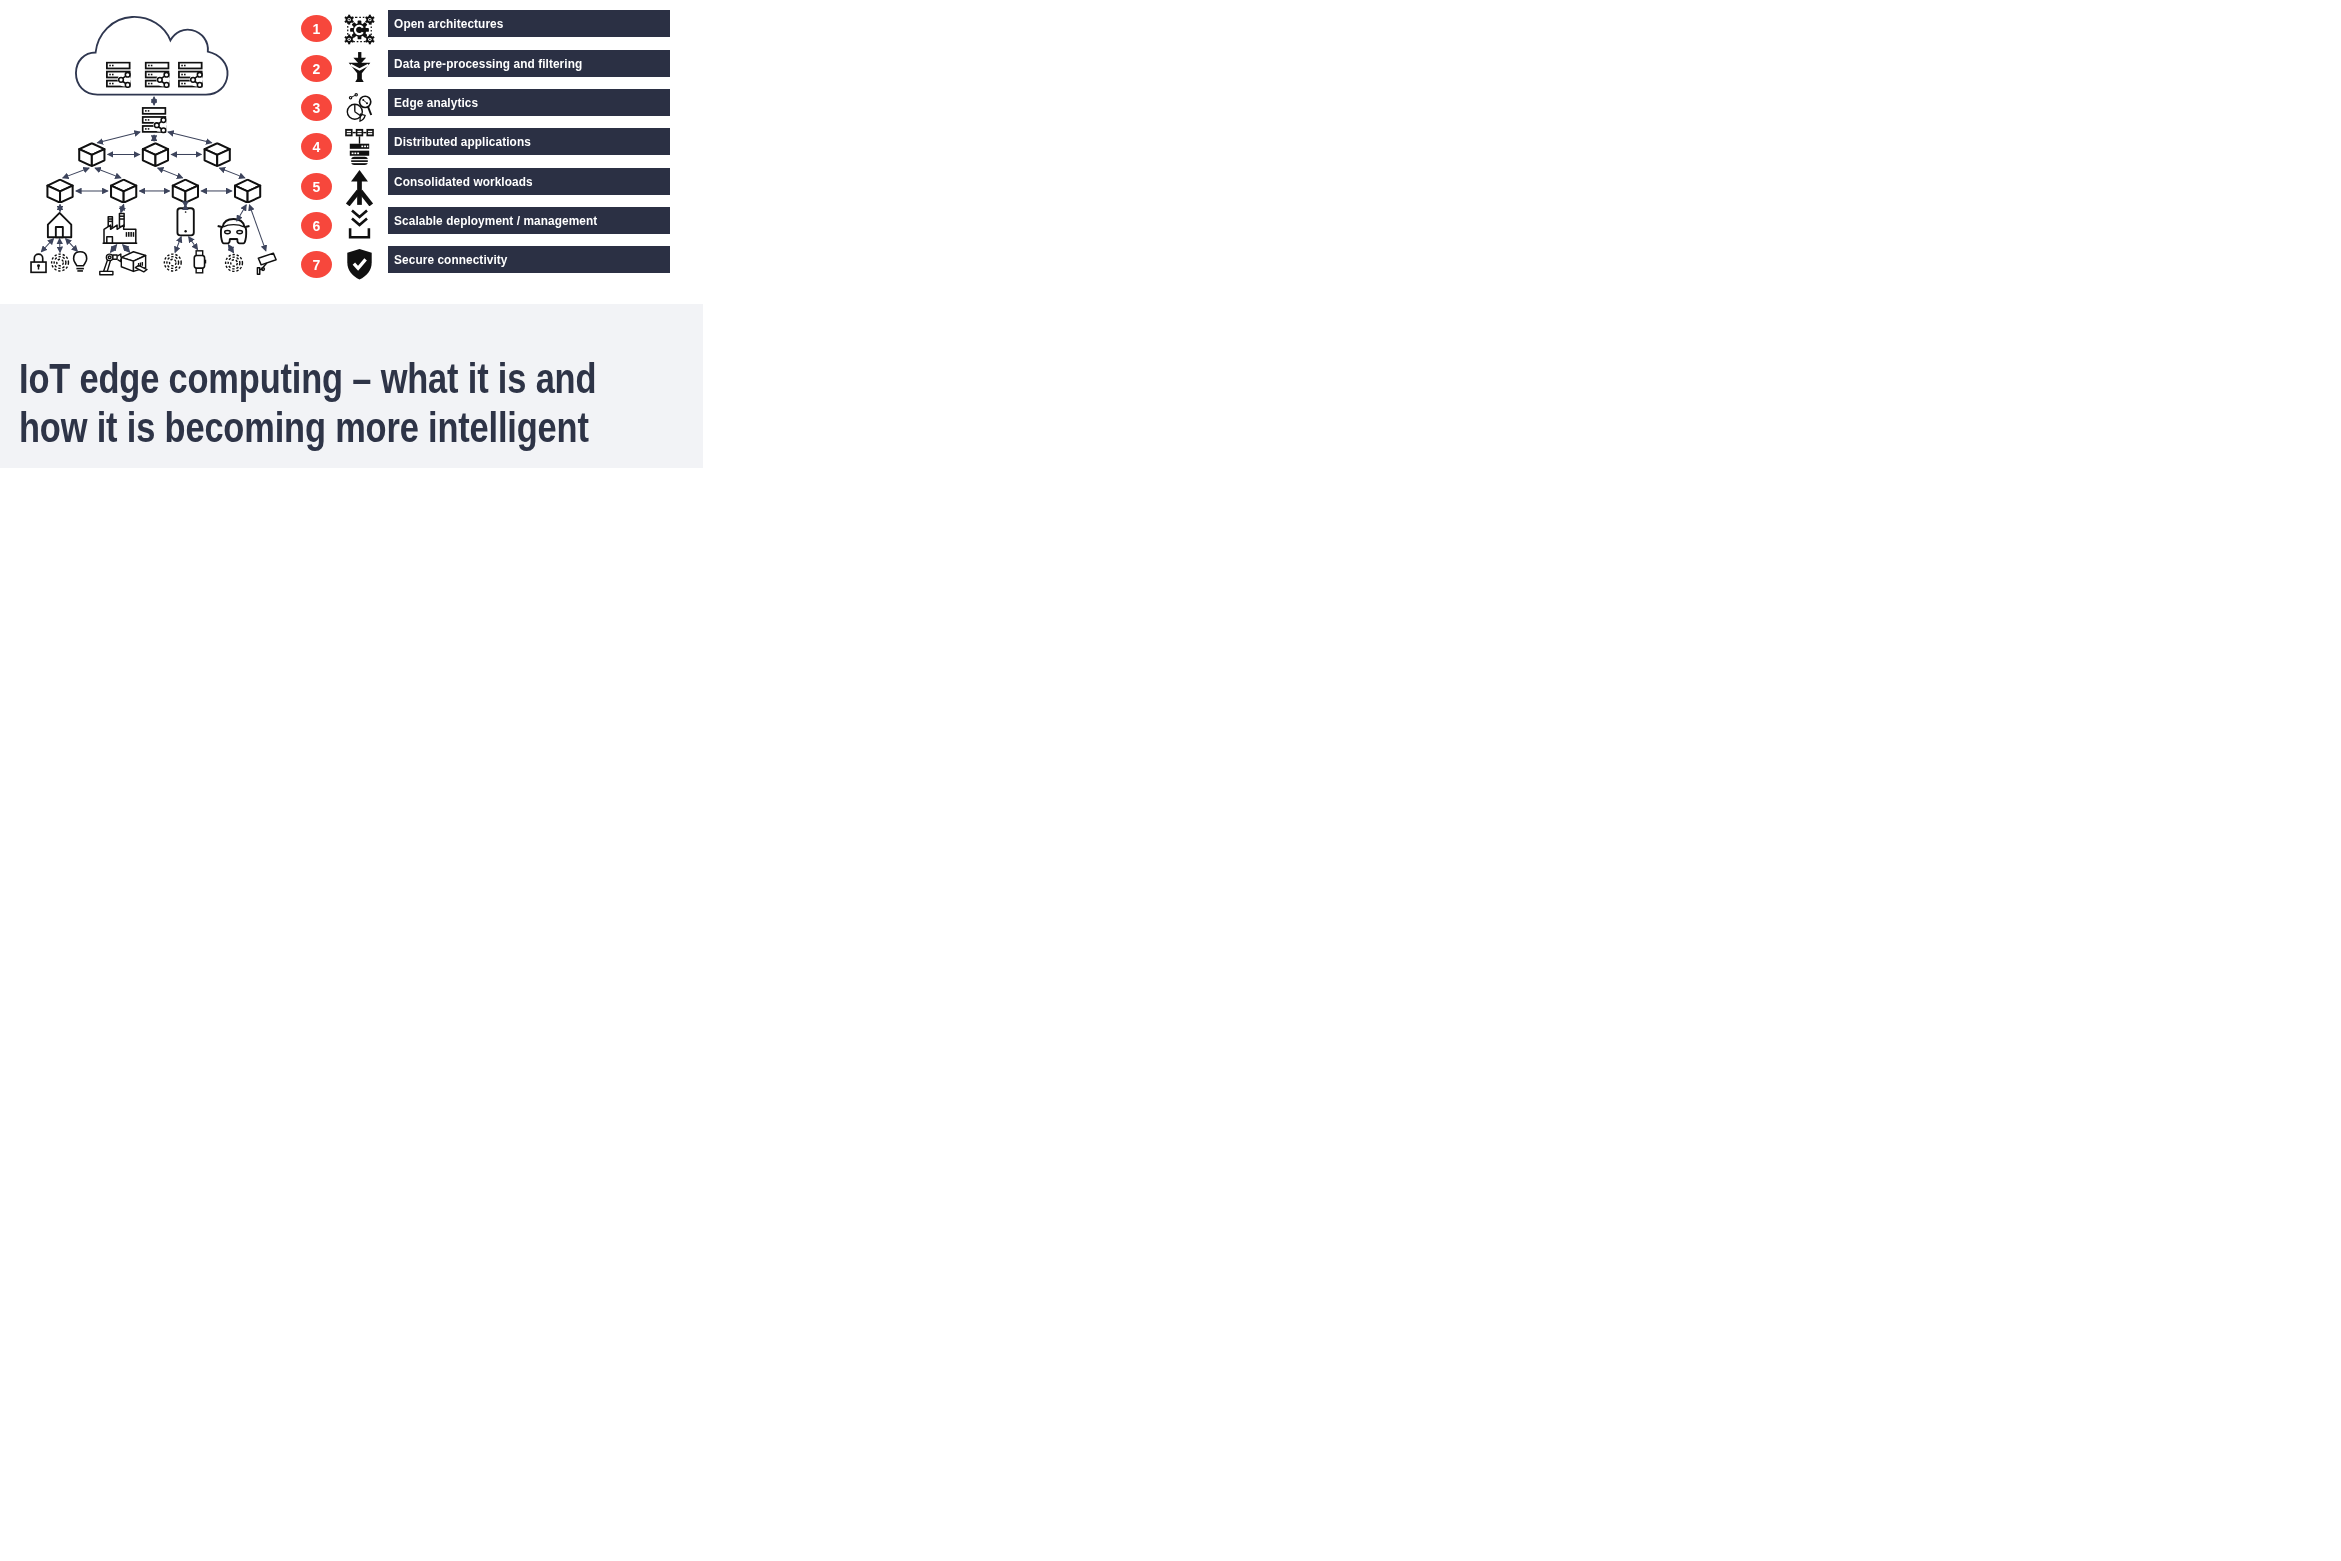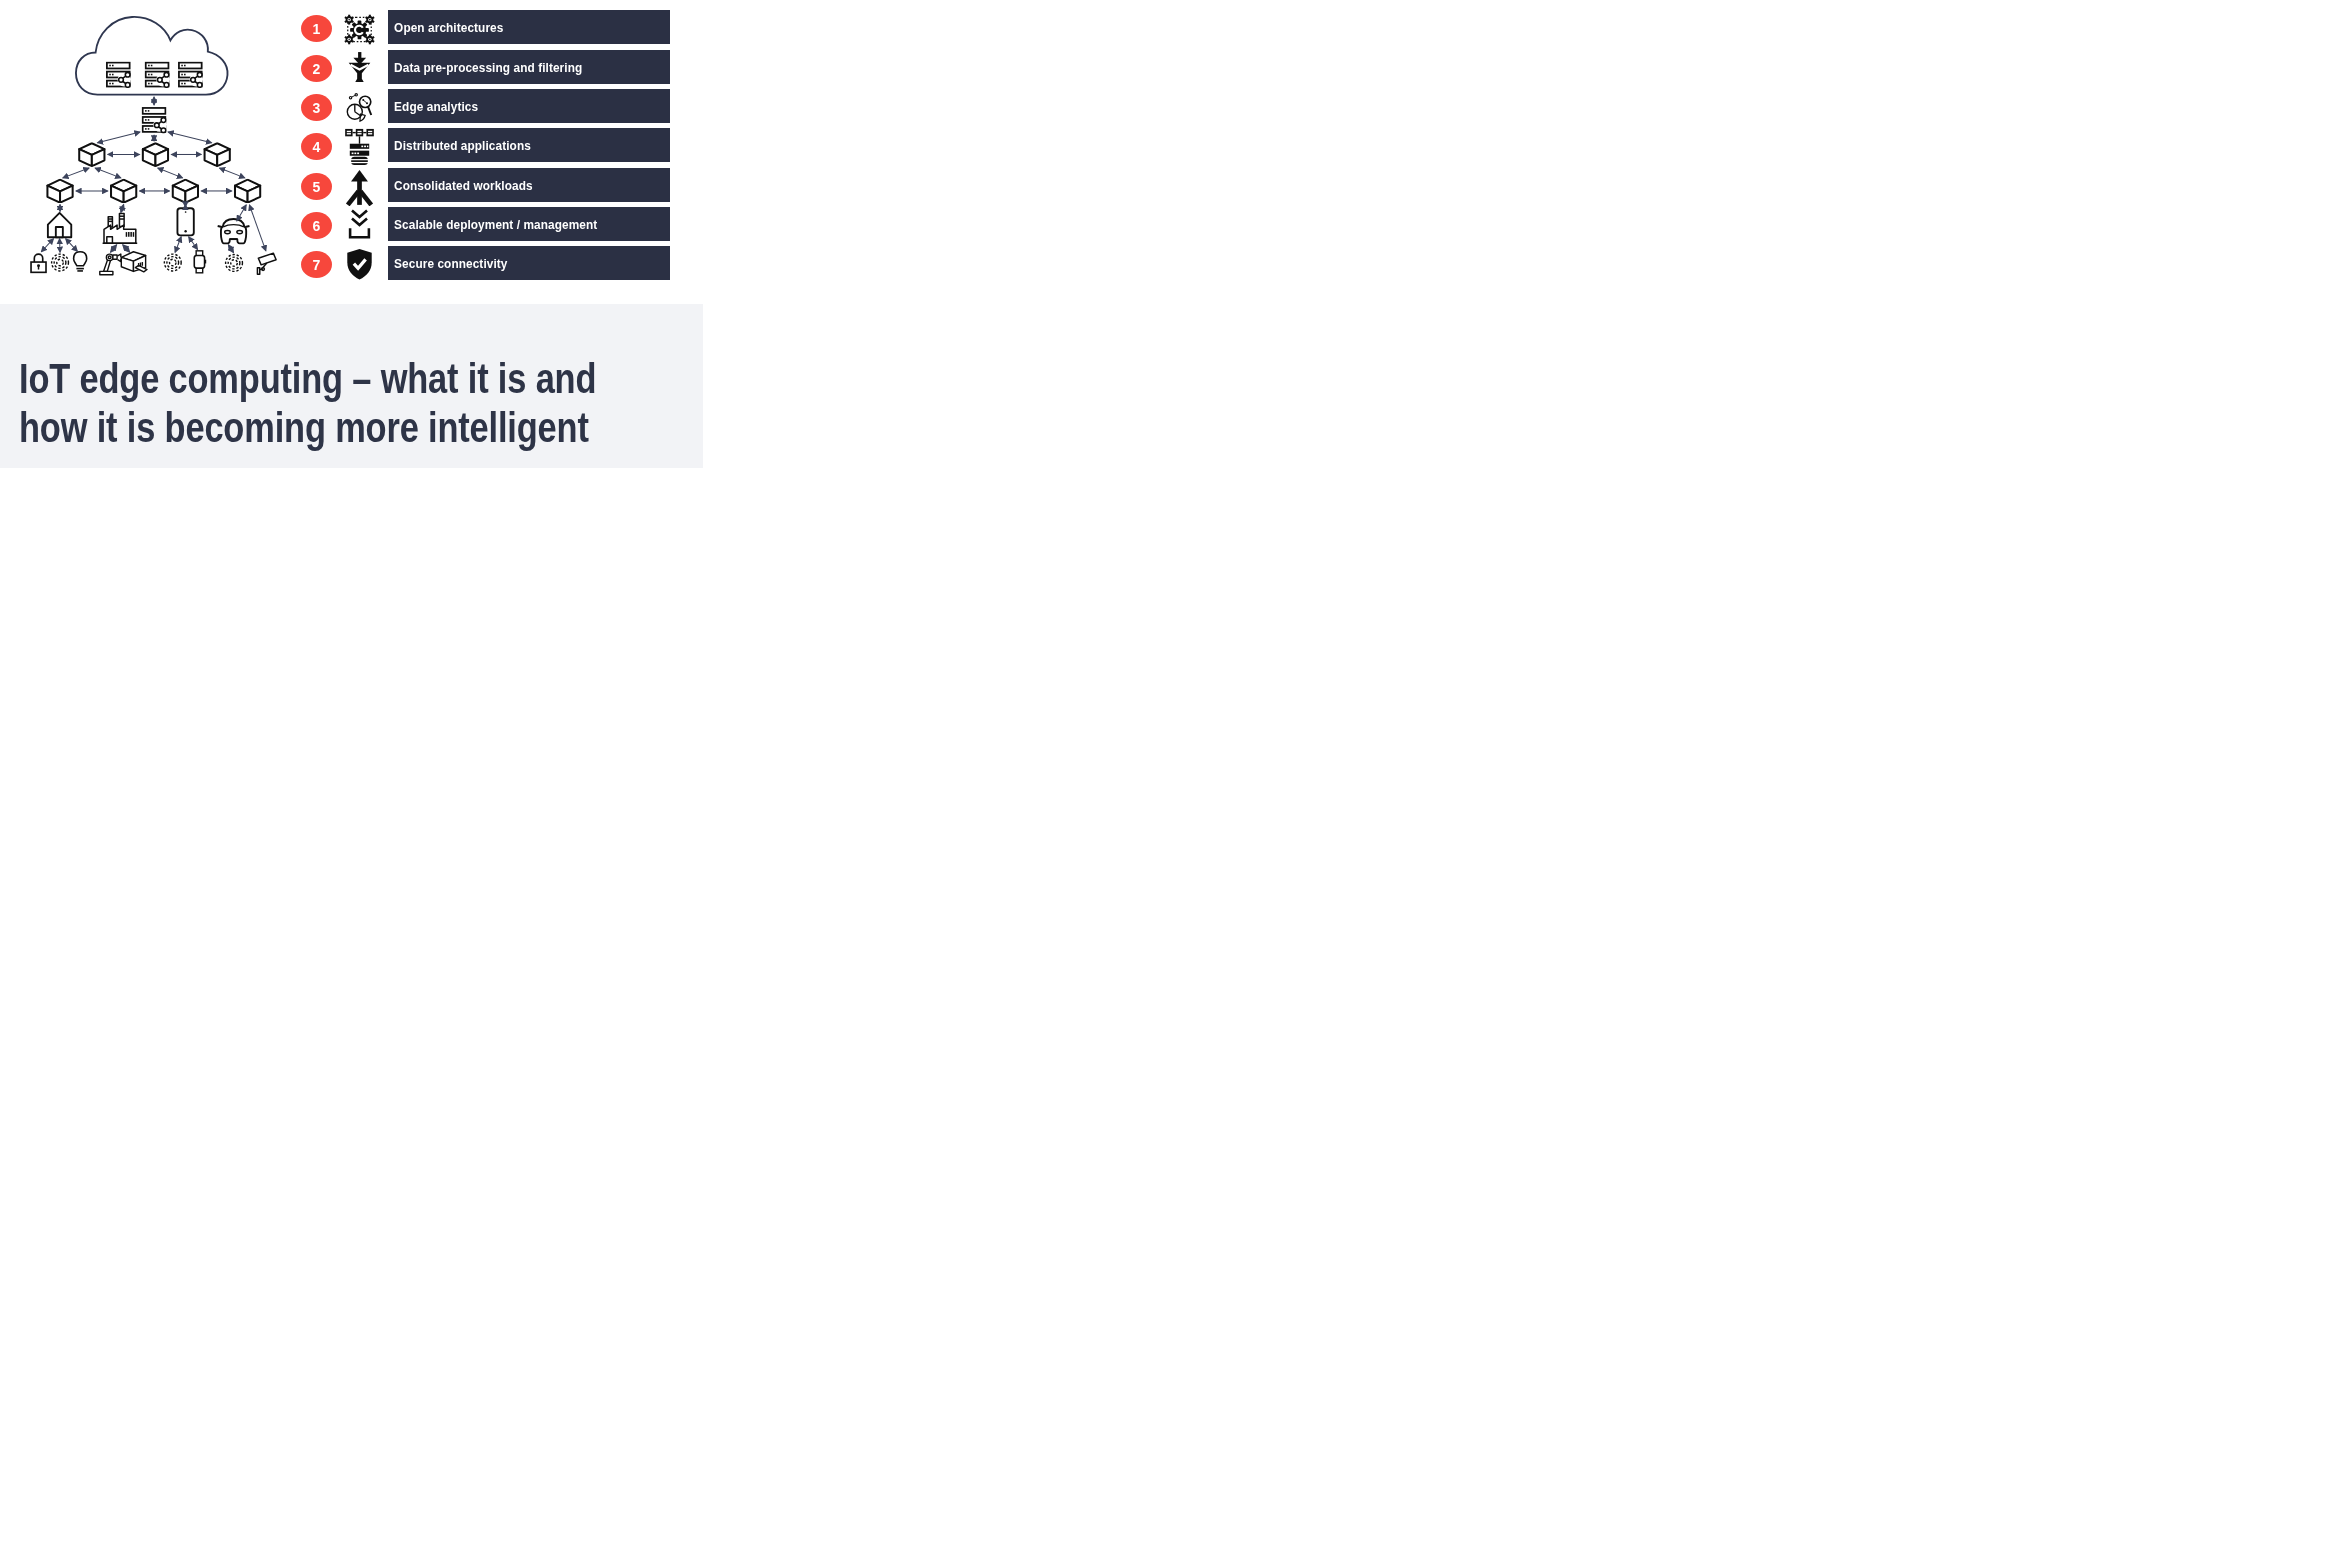--- a/index.html
+++ b/index.html
@@ -10,21 +10,21 @@
   
   .row{position:absolute;left:0;width:100%;height:34px;}
   .num{
     position:absolute;left:301px;top:5.2px;width:31px;height:27px;
     background:#f7473c;border-radius:50%;
     display:flex;align-items:center;justify-content:center;
   }
   .num span{color:#ffffff;font-size:14px;font-weight:700;}
   .icon{position:absolute;left:344px;width:31px;display:flex;align-items:center;justify-content:center;}
   .bar{
-    position:absolute;left:388px;top:0;width:282px;height:34px;
+    position:absolute;left:388px;top:0;width:282px;height:27px;
     background:#2b3044;display:flex;align-items:center;
   }
   .bar-label{
     color:#ffffff;font-size:13.6px;font-weight:700;padding-left:7px;
     white-space:nowrap;letter-spacing:0.1px;
     transform:scaleX(.87);transform-origin:left center;
   }
   
   .diagram{position:absolute;left:26px;top:2.3px;}
   

